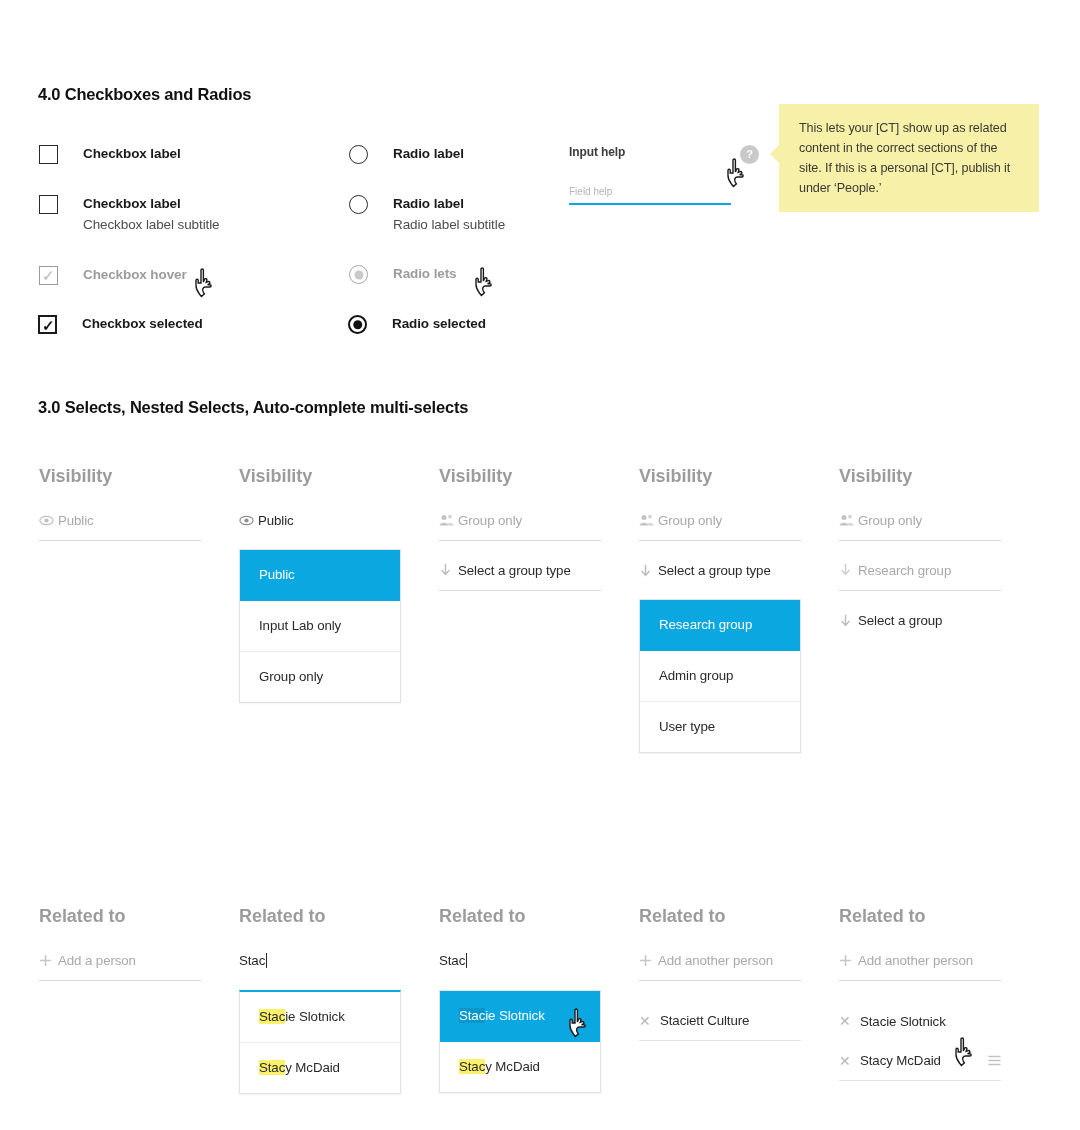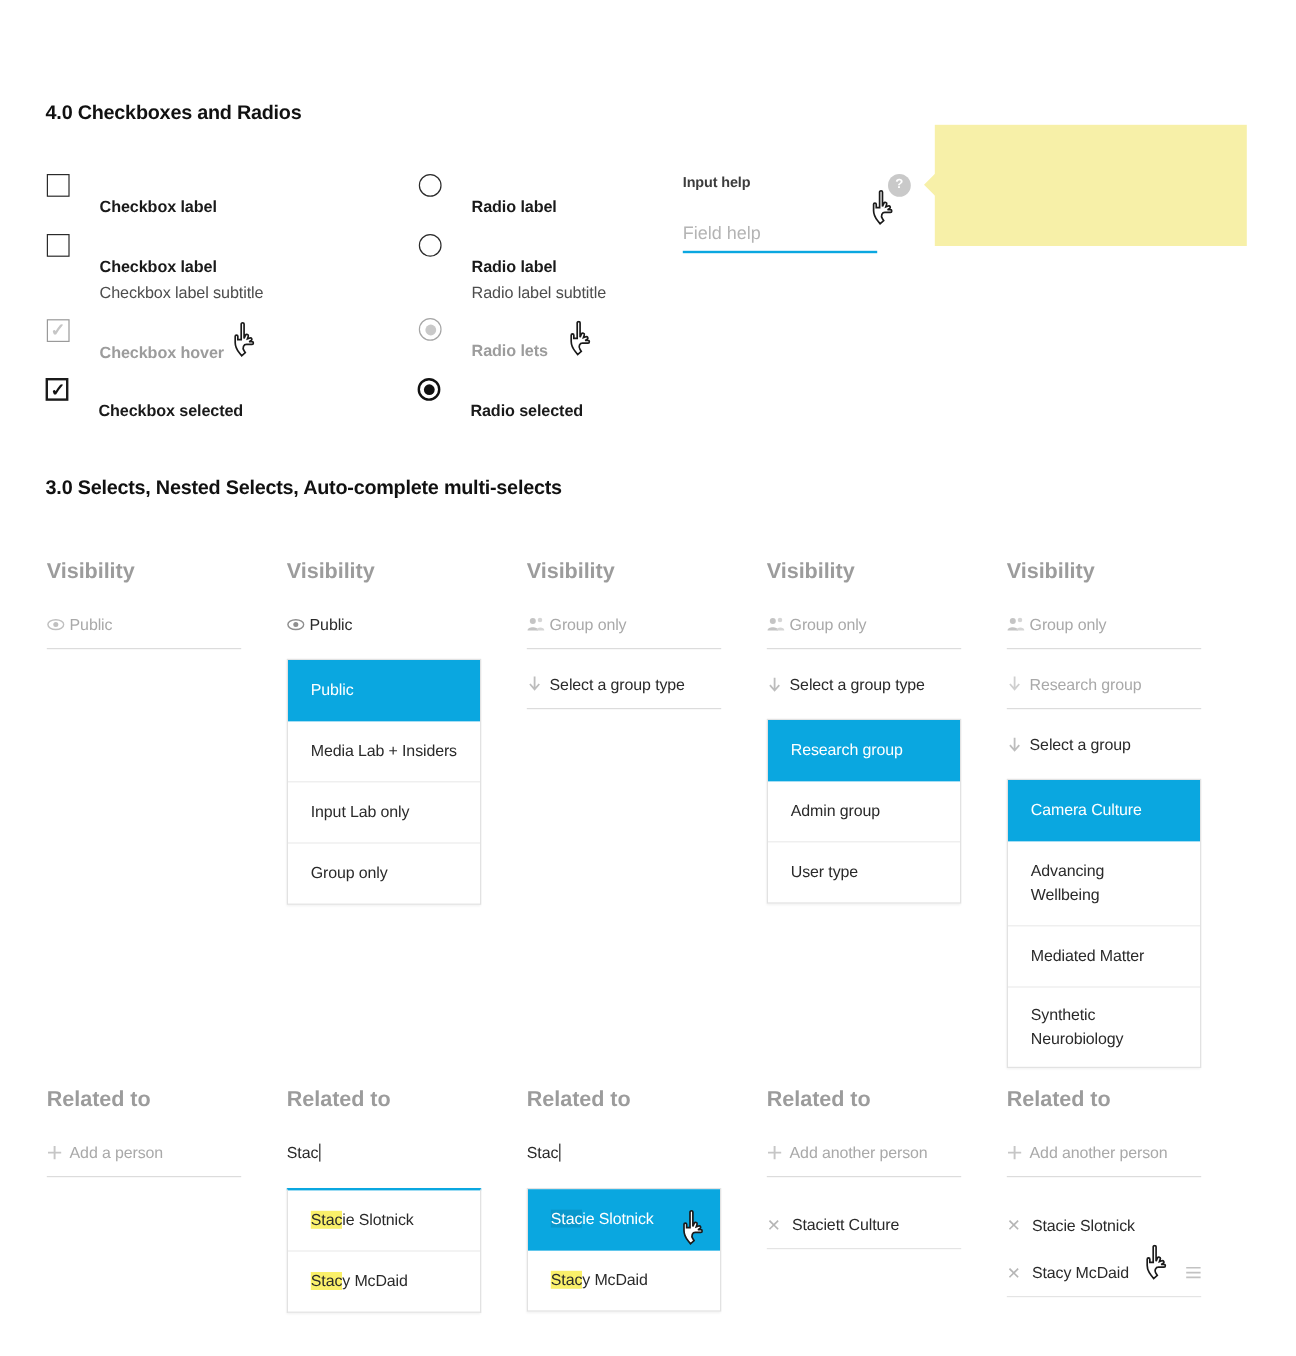--- a/index.html
+++ b/index.html
@@ -56,37 +56,37 @@
     width:9px; height:9px; border-radius:50%;
     transform:translate(-50%,-50%);
   }
   .radio.hover .dot { background:#c9c9c9; }
   .radio.selected .dot { background:#111; width:9.5px; height:9.5px; }
   .radio.selected { border-width:2.2px; border-color:#111; }
 
   .cr-text { margin-left:25px; }
   .cr-label {
     font-size:13.5px; font-weight:bold; color:#1a1a1a;
-    letter-spacing:-0.1px; line-height:20px; white-space:nowrap;margin-top:19px;
+    letter-spacing:-0.1px; line-height:20px; white-space:nowrap;
   }
   .cr-label.muted { color:#9c9c9c; }
   .cr-sub {
     font-size:13.5px; color:#4d4d4d; letter-spacing:-0.1px;
     line-height:20px; margin-top:1px; white-space:nowrap;
   }
 
   
   .help-block { position:absolute; left:569px; top:145px; width:165px; }
   .help-title { font-size:12px; font-weight:bold; color:#3c3c3c; letter-spacing:-0.1px; }
   .help-input {
     margin-top:27px;
     border:none; border-bottom:2px solid #0aa7e0;
     width:162px; padding:0 0 6px 0;
     font-family:"Liberation Sans", sans-serif;
-    font-size:15px; color:#9e9e9e;
+    font-size:10px; color:#9e9e9e;
     background:transparent; outline:none;
   }
   .help-input::placeholder { color:#b4b4b4; }
   .qmark {
     position:absolute; left:740px; top:145px;
     width:19px; height:19px; border-radius:50%;
     background:#c9c9c9; color:#fff;
     font-size:11px; font-weight:bold;
     text-align:center; line-height:19px;
   }
@@ -258,20 +258,21 @@
   </div>
 
   <div class="help-block">
     <div class="help-title">Input help</div>
     <input class="help-input" type="text" placeholder="Field help" style="">
   </div>
   <div class="qmark">?</div>
 
   <div class="tooltip">
     <span class="notch"></span>
+    <span>This lets your [CT] show up as related content in the correct sections of the site. If this is a personal [CT], publish it under ‘People.’</span>
   </div>
 
   <svg class="cursor" style="left:192px; top:268px;" viewBox="0 0 26 32">
     <path d="M9 2 C9 0.6 11.4 0.6 11.4 2 L11.4 14 L12.6 11.3 C13.2 10 15.4 10.8 14.9 12.2 L14.2 14.4 L16.2 13.6 C17.6 13.1 18.6 15.1 17.3 15.8 L15.6 16.7 L18 16.7 C19.5 16.7 19.5 19 18 19 L13.4 19 C11.2 19 9.6 21.6 11.4 24.3 L12.4 25.8 L9.4 28.5 L7.4 26 C4.8 22.6 4 20.6 4 17.6 L4 12.3 C4 10.9 6.2 10.9 6.2 12.3 L6.2 15 L9 15 Z" fill="#ffffff" stroke="#1a1a1a" stroke-width="1.4"></path>
   </svg>
   <svg class="cursor" style="left:472px; top:267px;" viewBox="0 0 26 32">
     <path d="M9 2 C9 0.6 11.4 0.6 11.4 2 L11.4 14 L12.6 11.3 C13.2 10 15.4 10.8 14.9 12.2 L14.2 14.4 L16.2 13.6 C17.6 13.1 18.6 15.1 17.3 15.8 L15.6 16.7 L18 16.7 C19.5 16.7 19.5 19 18 19 L13.4 19 C11.2 19 9.6 21.6 11.4 24.3 L12.4 25.8 L9.4 28.5 L7.4 26 C4.8 22.6 4 20.6 4 17.6 L4 12.3 C4 10.9 6.2 10.9 6.2 12.3 L6.2 15 L9 15 Z" fill="#ffffff" stroke="#1a1a1a" stroke-width="1.4"></path>
   </svg>
   <svg class="cursor" style="left:724px; top:158px;" viewBox="0 0 26 32">
     <path d="M9 2 C9 0.6 11.4 0.6 11.4 2 L11.4 14 L12.6 11.3 C13.2 10 15.4 10.8 14.9 12.2 L14.2 14.4 L16.2 13.6 C17.6 13.1 18.6 15.1 17.3 15.8 L15.6 16.7 L18 16.7 C19.5 16.7 19.5 19 18 19 L13.4 19 C11.2 19 9.6 21.6 11.4 24.3 L12.4 25.8 L9.4 28.5 L7.4 26 C4.8 22.6 4 20.6 4 17.6 L4 12.3 C4 10.9 6.2 10.9 6.2 12.3 L6.2 15 L9 15 Z" fill="#ffffff" stroke="#1a1a1a" stroke-width="1.4"></path>
@@ -298,21 +299,20 @@
       <span class="f-icon">
         <svg class="ic" width="15" height="11" viewBox="0 0 15 11">
             <ellipse cx="7.5" cy="5.5" rx="6.6" ry="4.1" fill="none" stroke="#8f8f8f" stroke-width="1.2"></ellipse>
             <circle cx="7.5" cy="5.5" r="2.1" fill="#8f8f8f"></circle>
           </svg>
       </span>
       <span class="f-text">Public</span>
     </div>
     <div class="menu" style="margin-top:8px;">
       <div class="menu-item sel">Public</div>
-      <div class="menu-item">Media Lab + Insiders</div>
       <div class="menu-item">Input Lab only</div>
       <div class="menu-item">Group only</div>
     </div>
   </div>
 
   <div class="col" style="left:439px; top:466px;">
     <div class="col-label">Visibility</div>
     <div class="field">
       <span class="f-icon">
         <svg class="ic" width="15" height="12" viewBox="0 0 15 12">
@@ -387,26 +387,20 @@
       <span class="f-text muted">Research group</span>
     </div>
     <div class="spacer"></div>
     <div class="field plain">
       <span class="f-icon">
         <svg class="ic" width="13" height="14" viewBox="0 0 13 14">
             <path d="M6.5 0.8 L6.5 10.3 M2.6 7 L6.5 11.4 L10.4 7" fill="none" stroke="#bdbdbd" stroke-width="1.5"></path>
           </svg>
       </span>
       <span class="f-text">Select a group</span>
-    </div>
-    <div class="menu" style="margin-top:8px;">
-      <div class="menu-item sel">Camera Culture</div>
-      <div class="menu-item">Advancing Wellbeing</div>
-      <div class="menu-item">Mediated Matter</div>
-      <div class="menu-item two">Synthetic Neurobiology</div>
     </div>
   </div>
 
   <div class="col" style="left:39px; top:906px;">
     <div class="col-label">Related to</div>
     <div class="field">
       <span class="f-icon">
         <svg class="ic" width="13" height="13" viewBox="0 0 13 13">
             <path d="M6.5 1 L6.5 12 M1 6.5 L12 6.5" stroke="#c6c6c6" stroke-width="1.6"></path>
           </svg>

